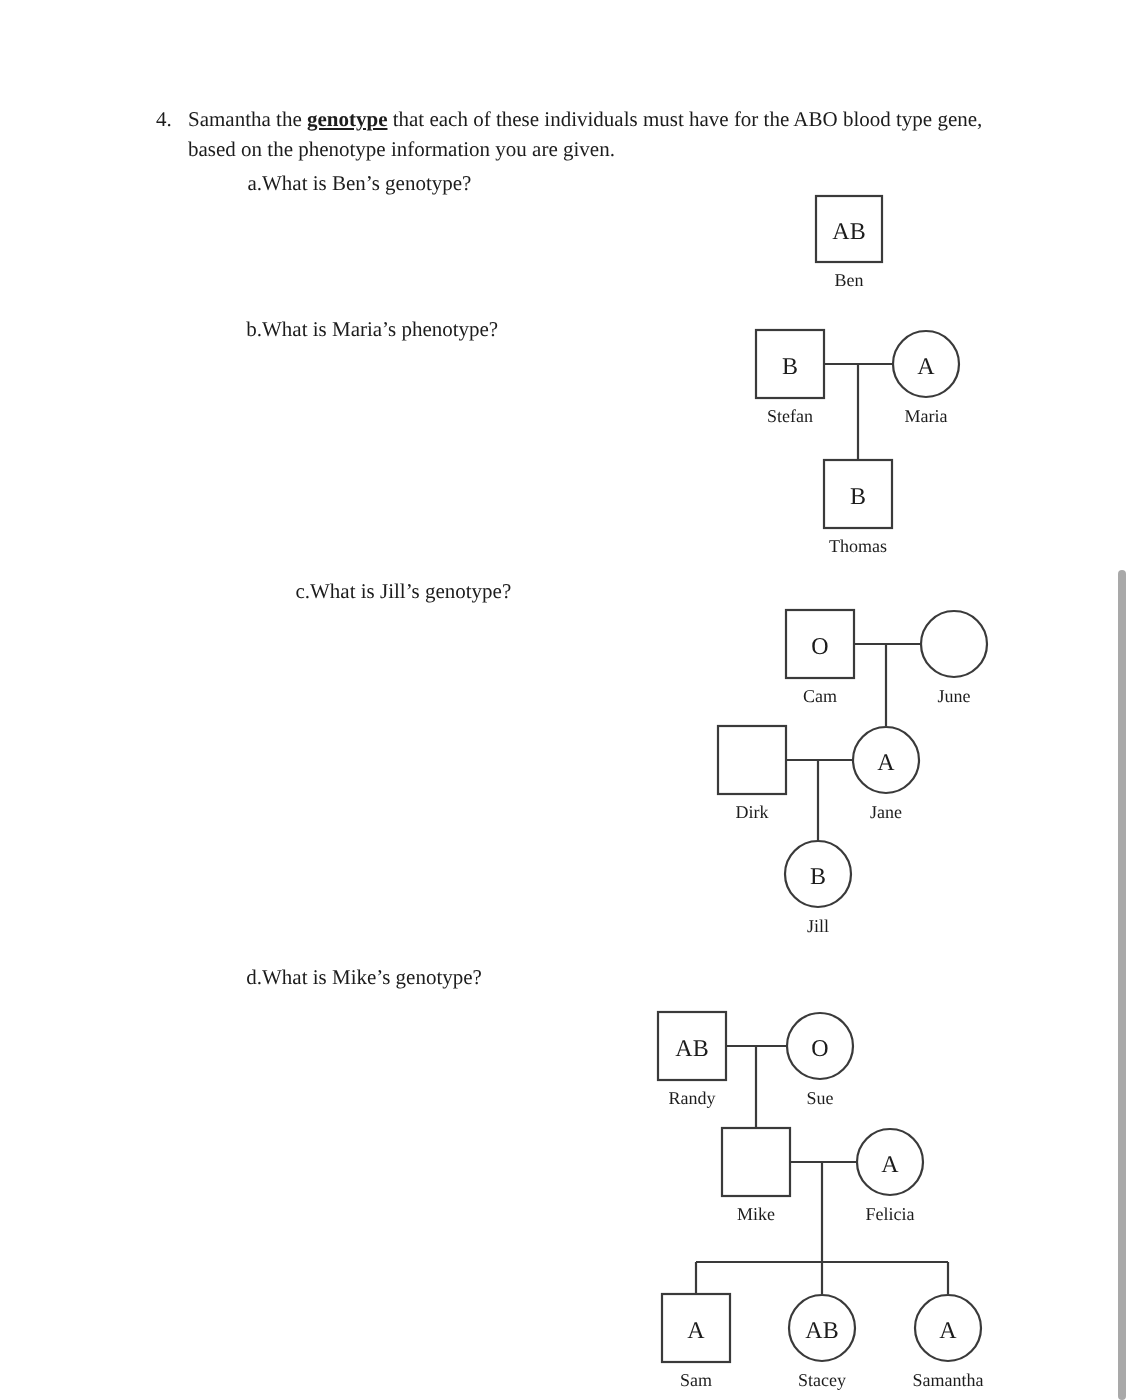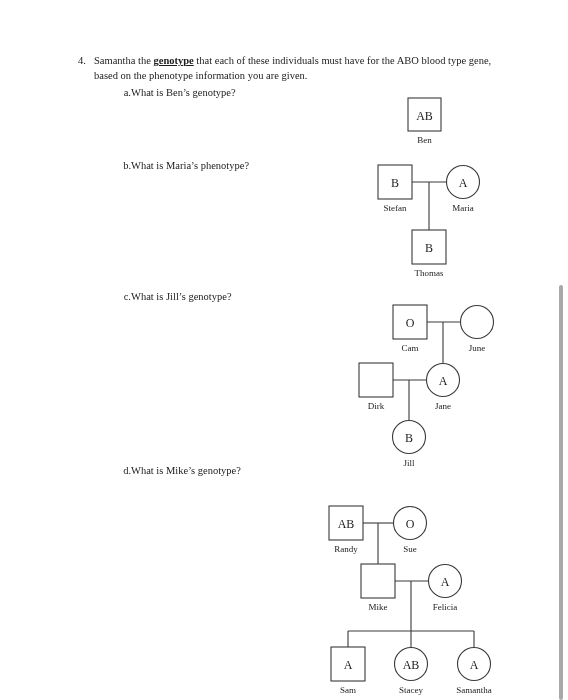--- a/index.html
+++ b/index.html
@@ -46,22 +46,22 @@
     white-space: nowrap;
     text-align: right;
   }
   .sub-letter {
     display: inline-block;
     width: 17px;
   }
 
   .sub-a { top: 86px; }
   .sub-b { top: 159px; }
-  .sub-c { top: 290px; }
-  .sub-d { top: 464px; }
+  .sub-c { top: 290px; margin-left: 24px; }
+  .sub-d { top: 483px; }
 
   
   .ped {
     position: absolute;
   }
   .ped-a { left: 392px; top: 96px;  }
   .ped-b { left: 362px; top: 158px; }
   .ped-c { left: 340px; top: 296px; }
   .ped-d { left: 318px; top: 498px; }
 

